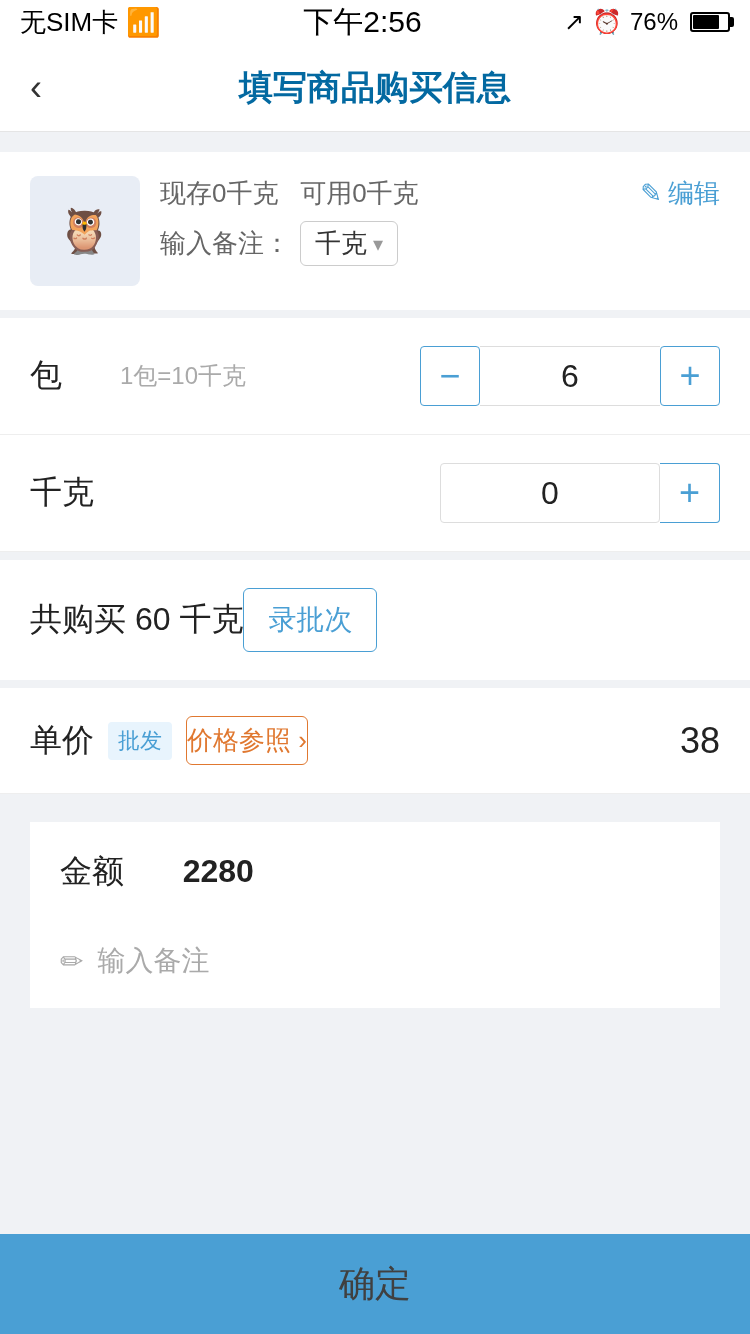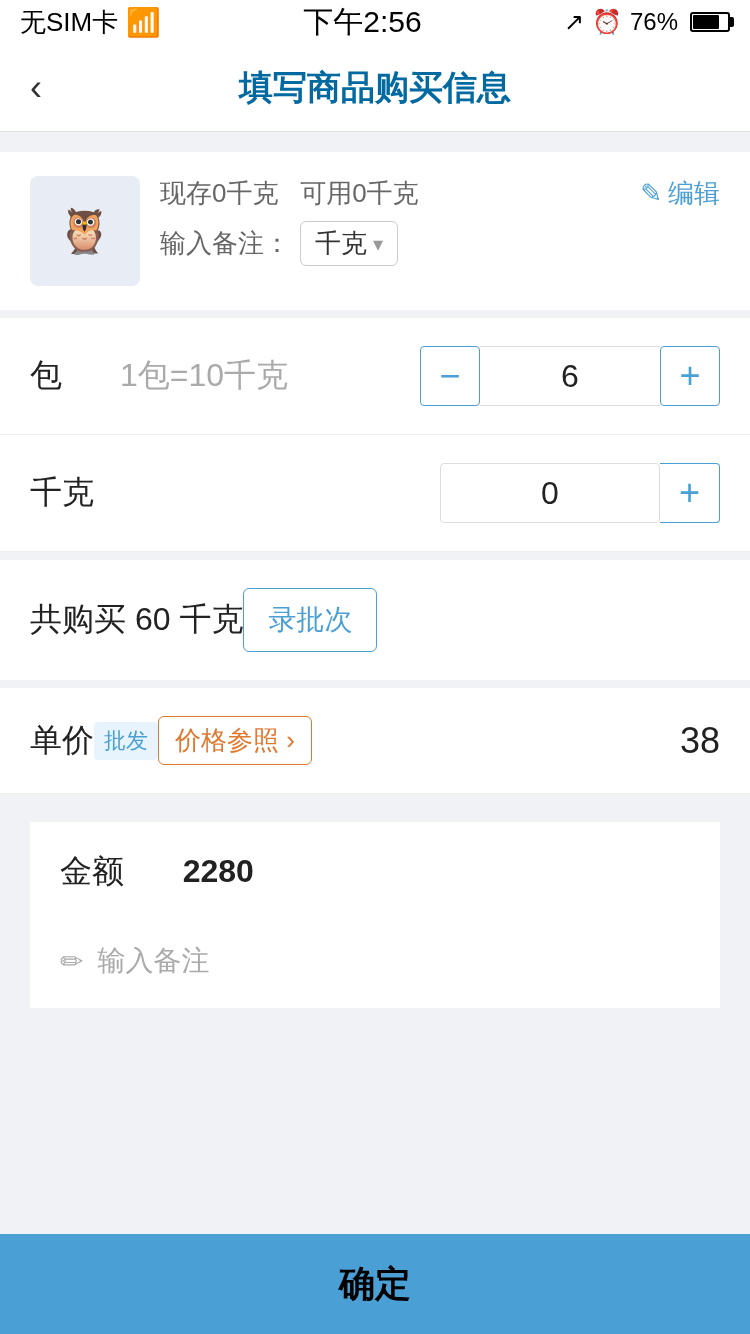--- a/index.html
+++ b/index.html
@@ -156,21 +156,21 @@
       align-items: center;
       padding: 28px 30px;
       border-bottom: 1px solid #eee;
     }
     .input-label {
       font-size: 32px;
       color: #222;
       min-width: 80px;
     }
     .input-hint {
-      font-size: 32px;
+      font-size: 24px;
       color: #aaa;
       margin-left: 10px;
       flex: 1;
     }
     .qty-control {
       display: flex;
       align-items: center;
       gap: 0;
     }
     .qty-btn {
@@ -238,34 +238,35 @@
       background: #fff;
       padding: 28px 30px;
       display: flex;
       align-items: center;
       justify-content: space-between;
       border-bottom: 1px solid #eee;
     }
     .price-left {
       display: flex;
       align-items: center;
+      gap: 14px;
     }
     .price-label { font-size: 32px; color: #222; }
     .tag-pifa {
       background: #e8f4fd;
       color: #4a9fd4;
       font-size: 22px;
       padding: 4px 10px;
       border-radius: 4px;
     }
     .price-ref-btn {
       border: 1.5px solid #e07830;
       color: #e07830;
       font-size: 26px;
-      padding: 6px 16px;
+      padding: 6px 0;
       border-radius: 6px;
       background: #fff;
       cursor: pointer;
       display: flex;
       align-items: center;
       gap: 4px;
     }
     .price-value { font-size: 36px; color: #222; font-weight: 500; }
 
     
@@ -299,22 +300,22 @@
       height: 100px;
       background: #4a9fd4;
       display: flex;
       align-items: center;
       justify-content: center;
       cursor: pointer;
       flex-shrink: 0;
     }
     .confirm-label {
       font-size: 36px;
-      color: #000000;
-      font-weight: 700;
+      color: #404040;
+      font-weight: 400;
     }
 
     .wifi-icon { font-size: 28px; }
   </style>
 </head>
 <body>
 
 <div class="status-bar">
   <div class="status-left">
     <span>无SIM卡</span>

